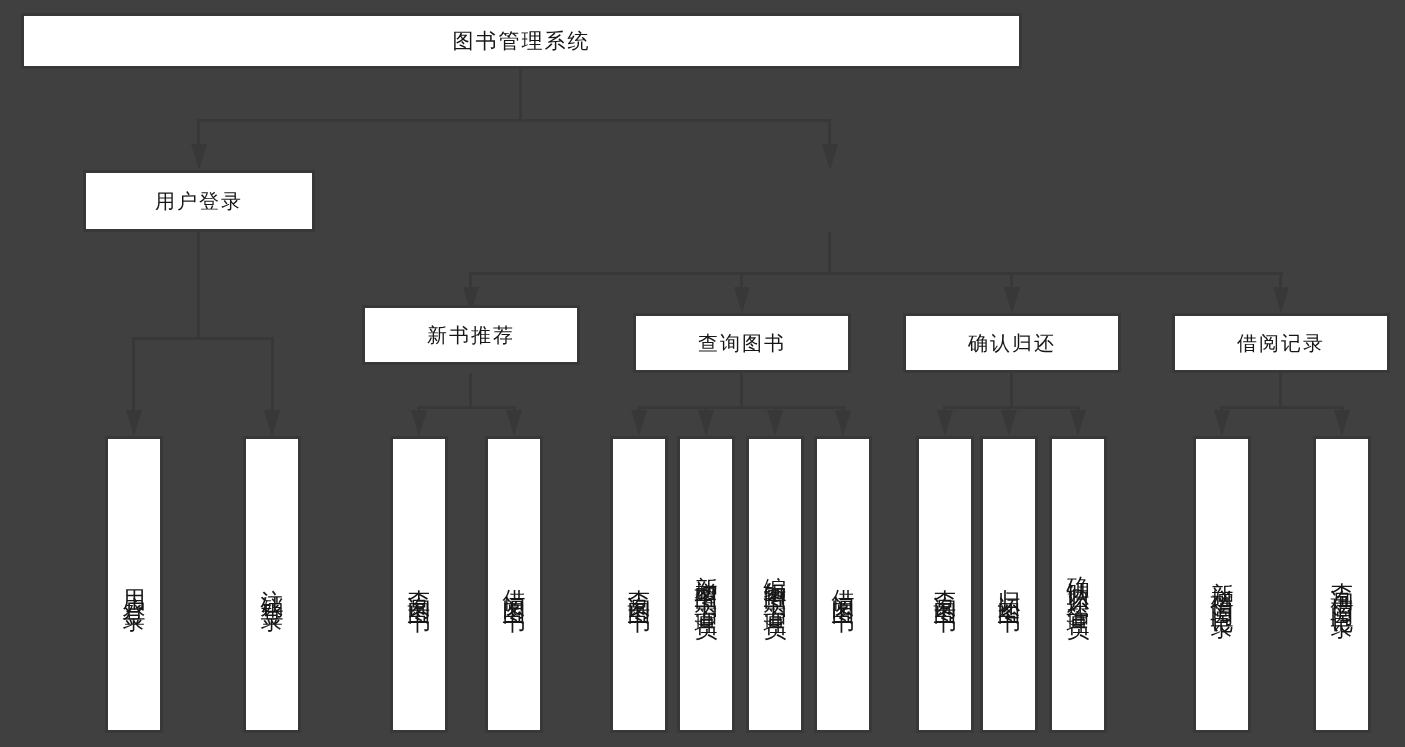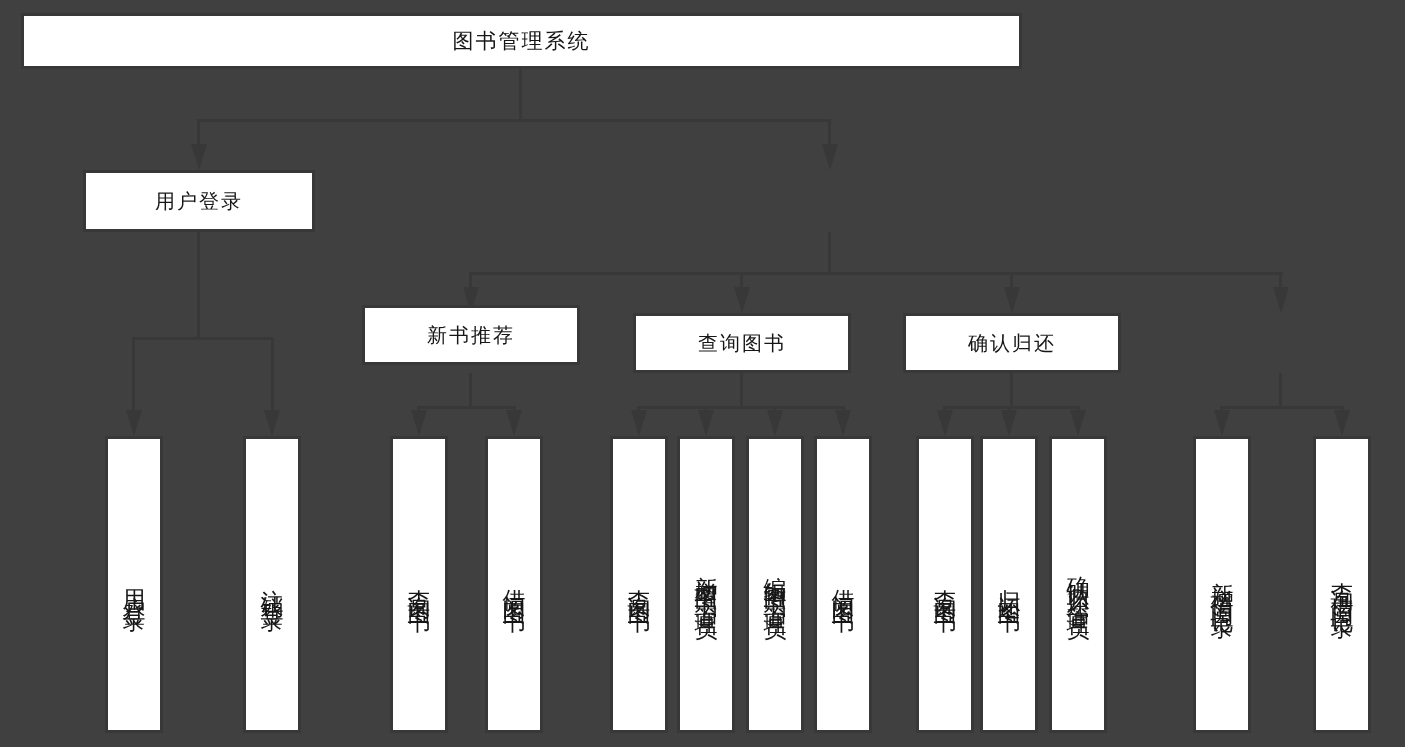--- a/index.html
+++ b/index.html
@@ -88,20 +88,21 @@
   <div class="vline" style="left:740px;  top:272px; height:18px;"></div>
   <div class="arrow" style="left:734px;  top:287px;"></div>
   <div class="vline" style="left:1010px; top:272px; height:18px;"></div>
   <div class="arrow" style="left:1004px; top:287px;"></div>
   <div class="vline" style="left:1279px; top:272px; height:18px;"></div>
   <div class="arrow" style="left:1273px; top:287px;"></div>
 
   <div class="box" style="left:362px;  top:296px; width:218px; height:60px;margin-top:9px;">新书推荐</div>
   <div class="box" style="left:633px;  top:313px; width:218px; height:60px;">查询图书</div>
   <div class="box" style="left:903px;  top:313px; width:218px; height:60px;">确认归还</div>
+  <div class="box" style="left:1172px; top:313px; width:218px; height:60px;">借阅记录</div>
 
   <div class="vline" style="left:469px; top:373px; height:33px;"></div>
   <div class="hline" style="left:417px; top:406px; width:99px;"></div>
   <div class="vline" style="left:417px; top:406px; height:8px;"></div>
   <div class="arrow" style="left:411px; top:410px;"></div>
   <div class="vline" style="left:513px; top:406px; height:8px;"></div>
   <div class="arrow" style="left:506px; top:410px;"></div>
 
   <div class="vline" style="left:740px; top:373px; height:33px;"></div>
   <div class="hline" style="left:637px; top:406px; width:208px;"></div>

